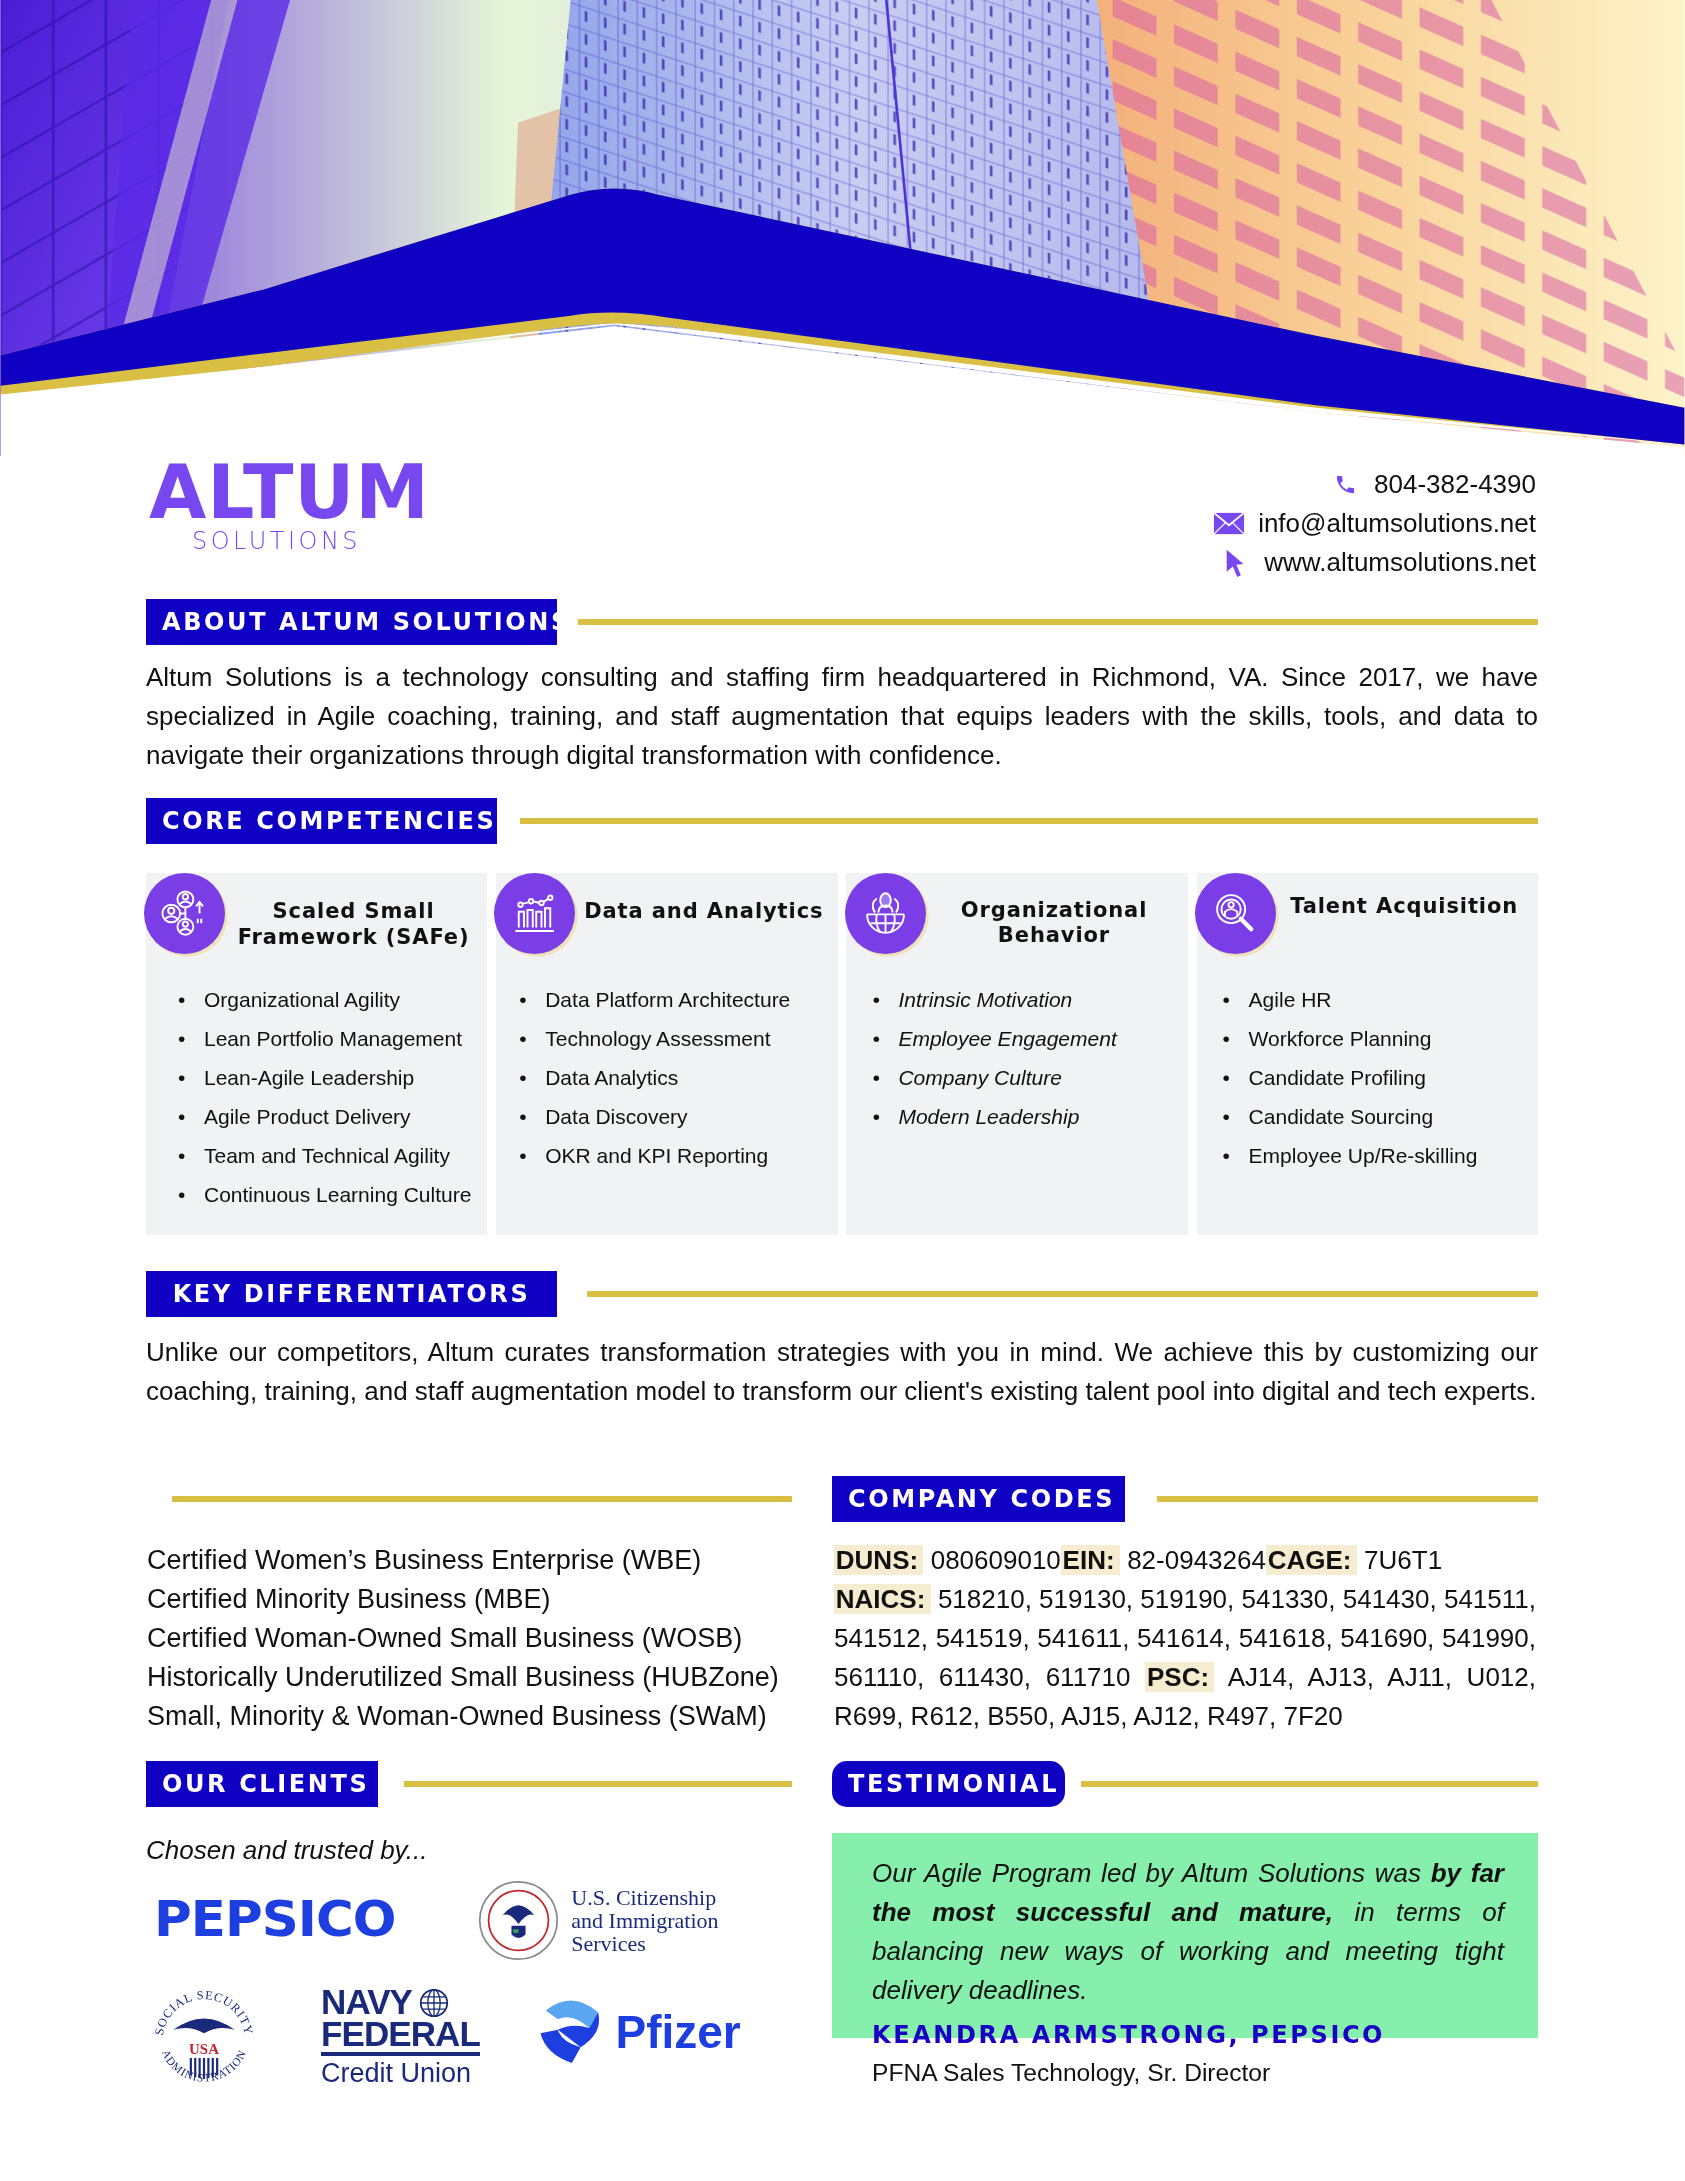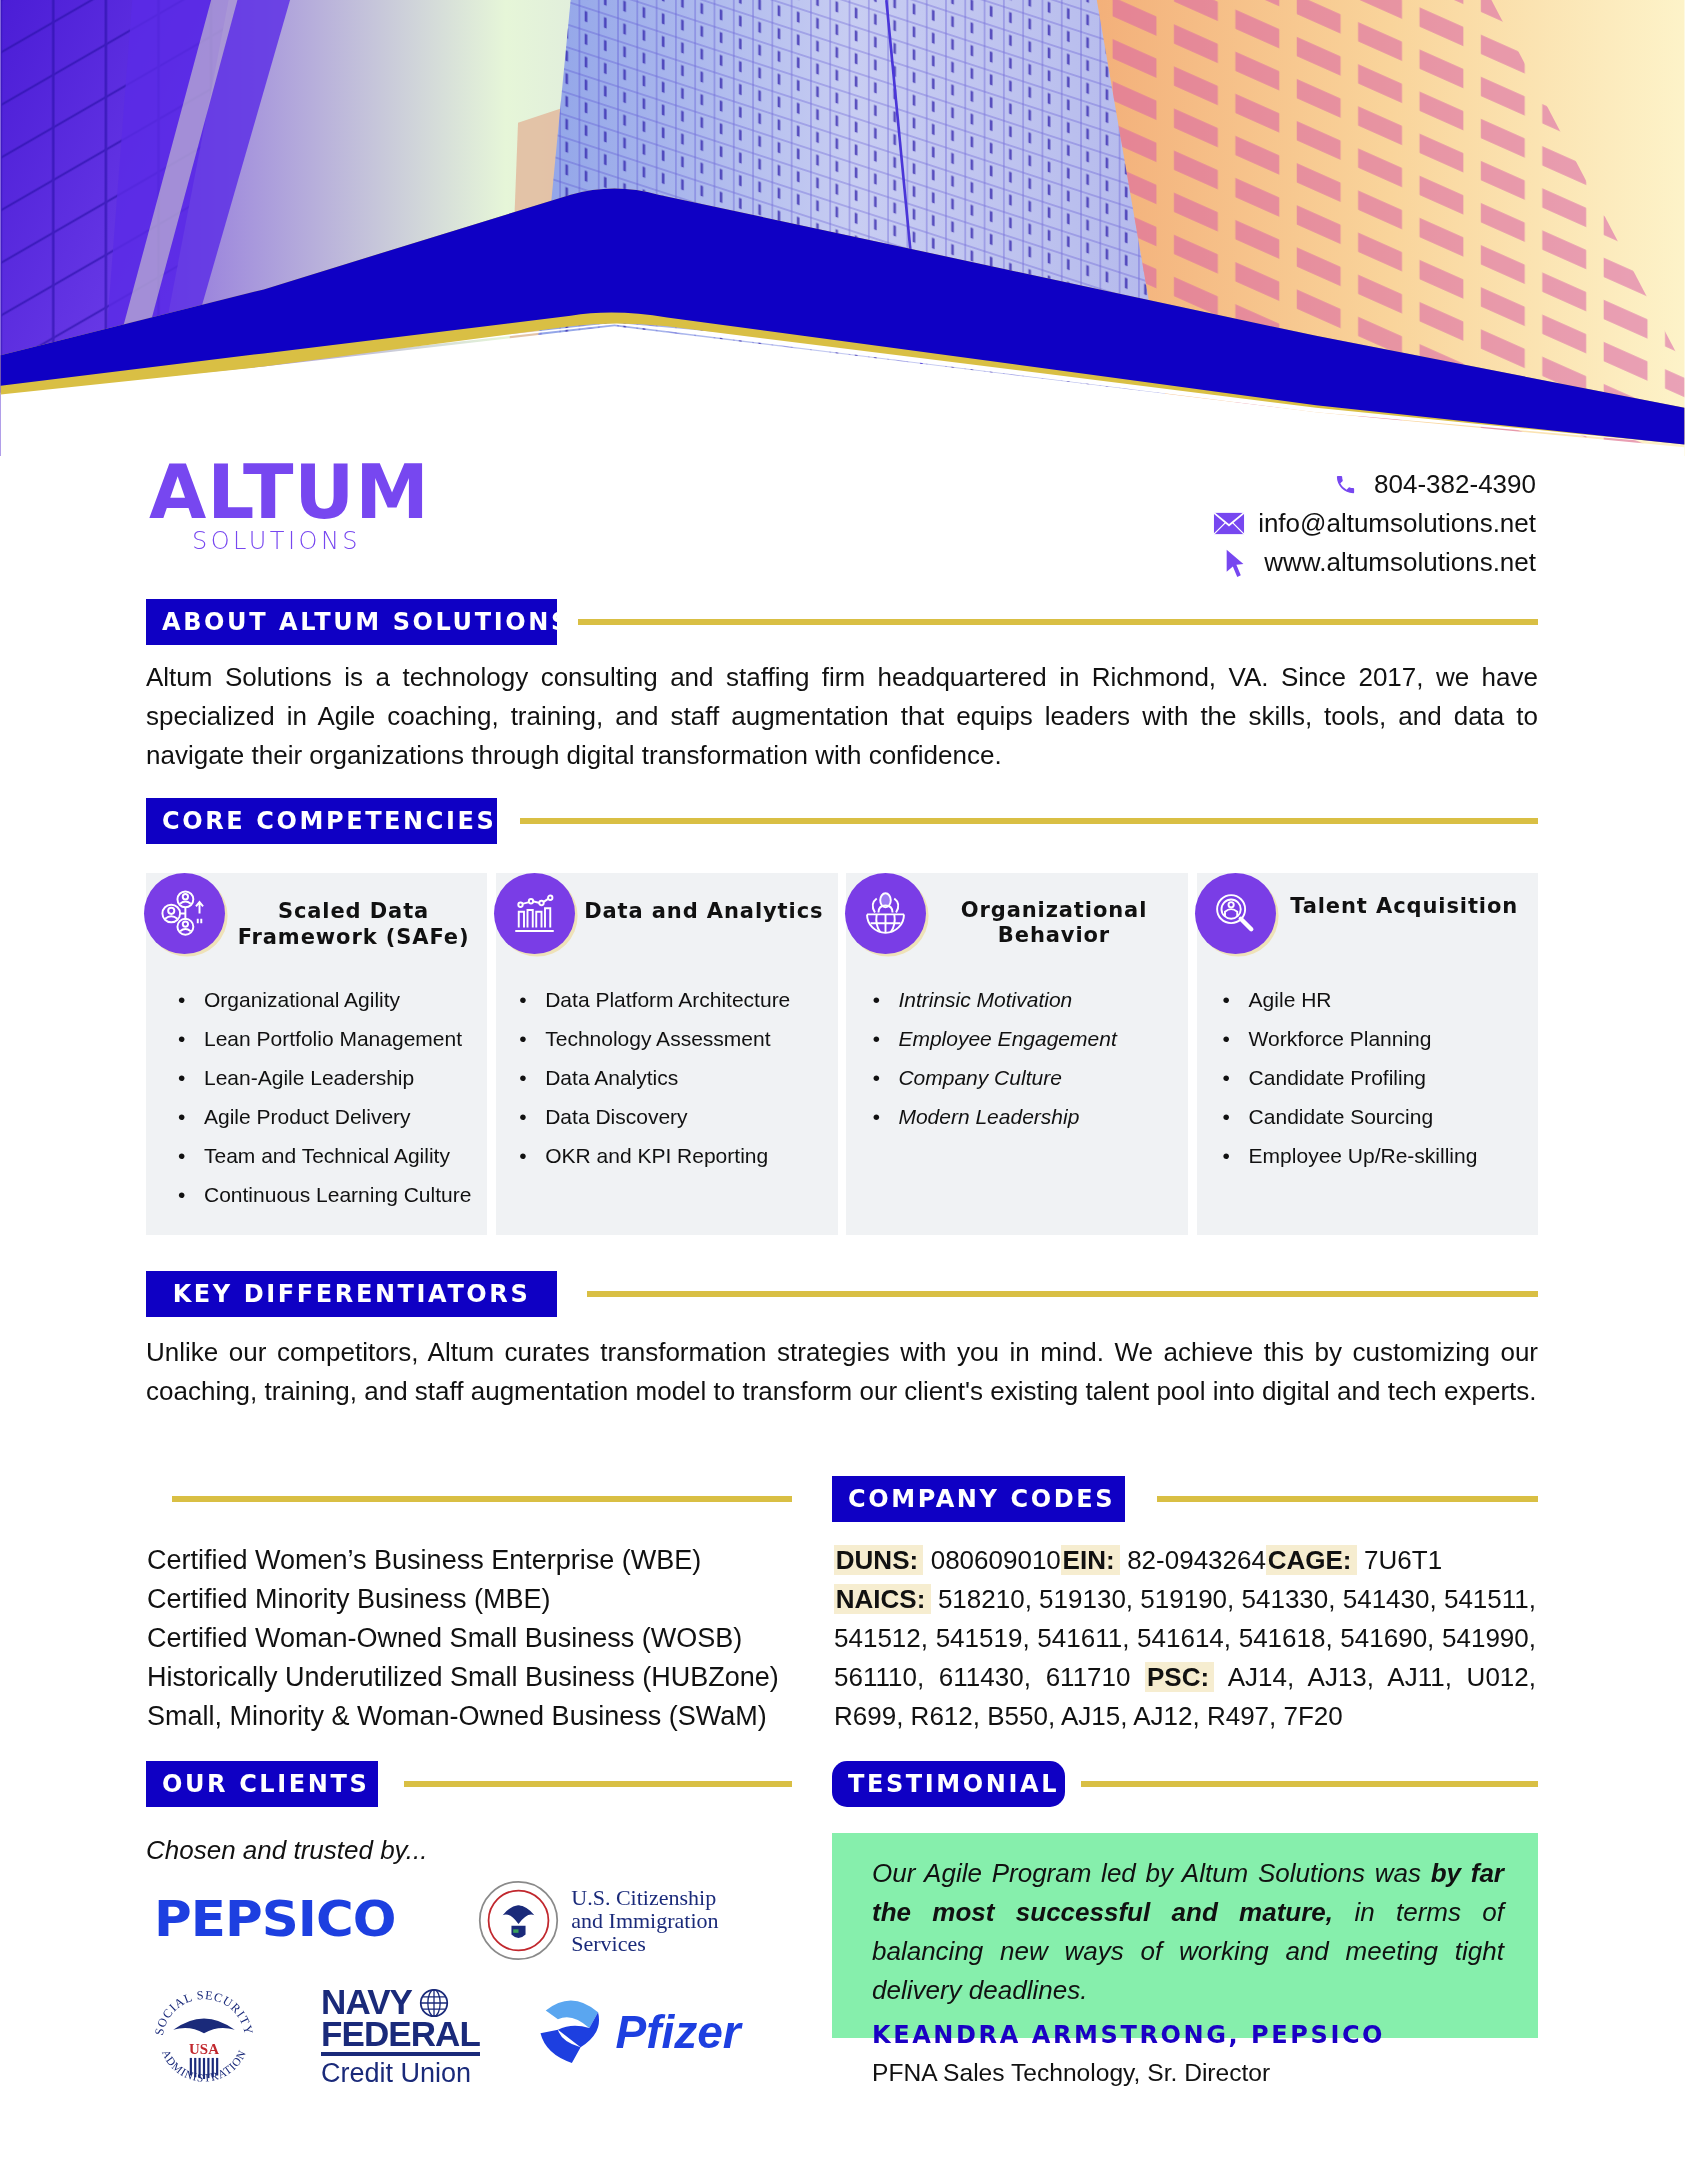--- a/index.html
+++ b/index.html
@@ -172,21 +172,21 @@
           <circle cx="31" cy="11" r="3"></circle>
           <path d="M25,19 q6,-5 12,0"></path>
         <circle cx="31" cy="45" r="9"></circle>
           <circle cx="31" cy="42" r="3"></circle>
           <path d="M25,50 q6,-5 12,0"></path>
         <path d="M25,30 h6 M31,23 v14"></path>
         <path d="M47,30 v-12 M43,22 l4,-5 l4,5"></path>
           <path d="M45,36 v5 M49,36 v5"></path>
       </svg>
     </div>
-    <div class="card-title">Scaled Data Framework (SAFe)</div>
+    <div class="card-title">Scaled Small Framework (SAFe)</div>
     <ul>
       <li>Organizational Agility</li>
       <li>Lean Portfolio Management</li>
       <li>Lean-Agile Leadership</li>
       <li>Agile Product Delivery</li>
       <li>Team and Technical Agility</li>
       <li>Continuous Learning Culture</li>
     </ul>
   </div>
 
@@ -349,21 +349,21 @@
     <div style="font-size:27px; line-height:35px; font-weight:normal;">Credit Union</div>
   </div>
 </div>
 
 <div class="logo-box" style="left:537px; top:1993px;">
   <svg width="75" height="77" viewBox="0 0 86 88">
     <path d="M10,20 Q40,-4 70,22 L60,40 Q40,22 24,30 Z" fill="#5aa6f0"></path>
     <path d="M4,46 Q10,70 40,80 L50,62 Q28,56 24,42 Z" fill="#1d3fe0"></path>
     <path d="M24,42 Q40,34 60,40 L70,22 Q76,46 50,62 Z" fill="#1d3fe0"></path>
   </svg>
-  <span style="font-family:'Liberation Sans',sans-serif; font-weight:bold; font-style:italic; font-size:46px; color:#1d3fe0; margin-left:3.5px;">Pfizer</span>
+  <span style="font-family:'Liberation Sans',sans-serif; font-weight:bold; font-size:46px; color:#1d3fe0; margin-left:3.5px;">Pfizer</span>
 </div>
 
 <div class="sec-head" style="left:832px; top:1761px; width:706px;">
   <div class="sec-label" style="width:233px;border-radius:15px;">TESTIMONIAL</div>
   <div class="sec-line" style="margin-left:16px;"></div>
 </div>
 <div class="testi">
   <div class="testi-quote">
     <span>Our Agile Program led by Altum Solutions was </span><b>by far the most successful and mature,</b><span> in terms of balancing new ways of working and meeting tight delivery deadlines.</span>
   </div>

